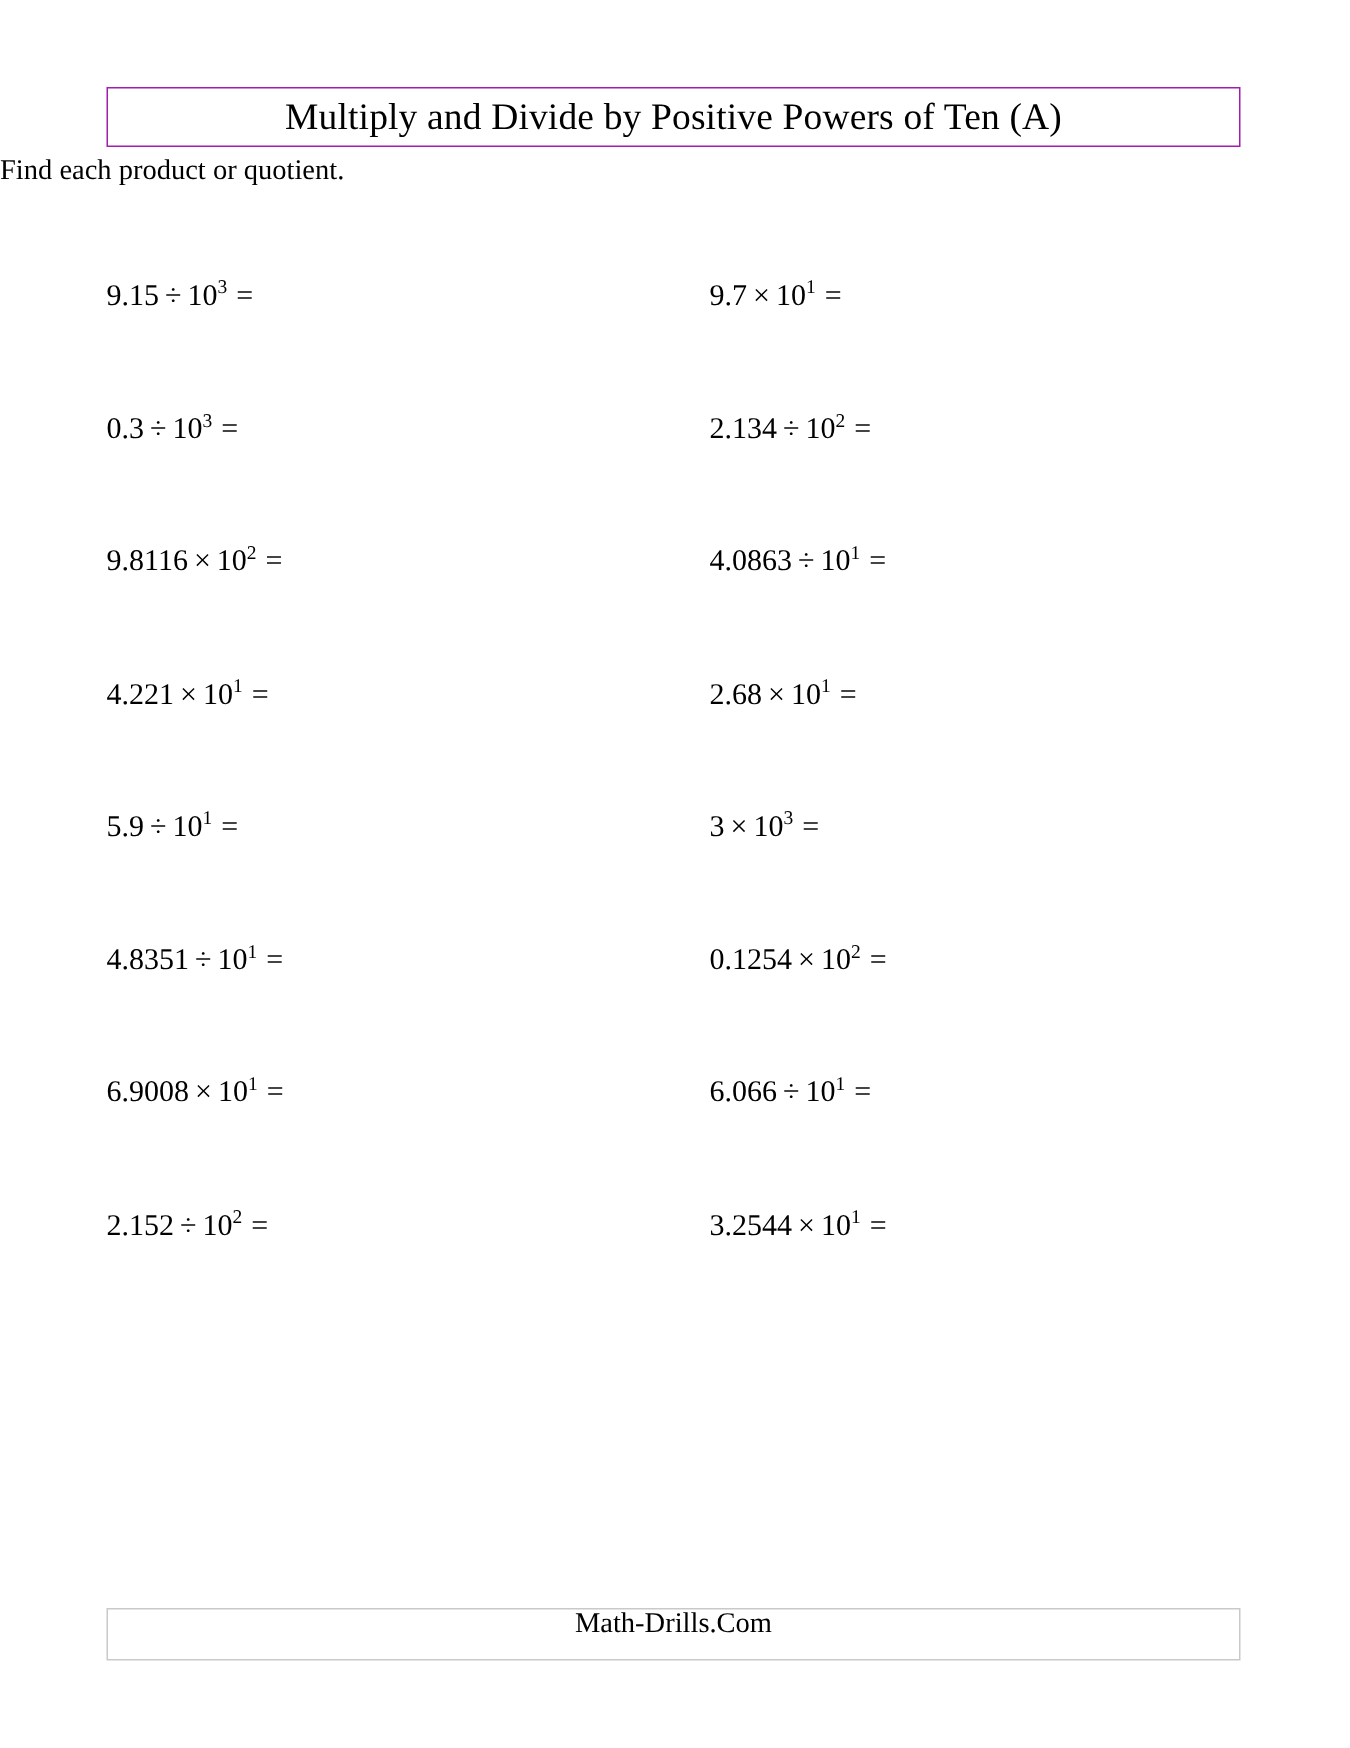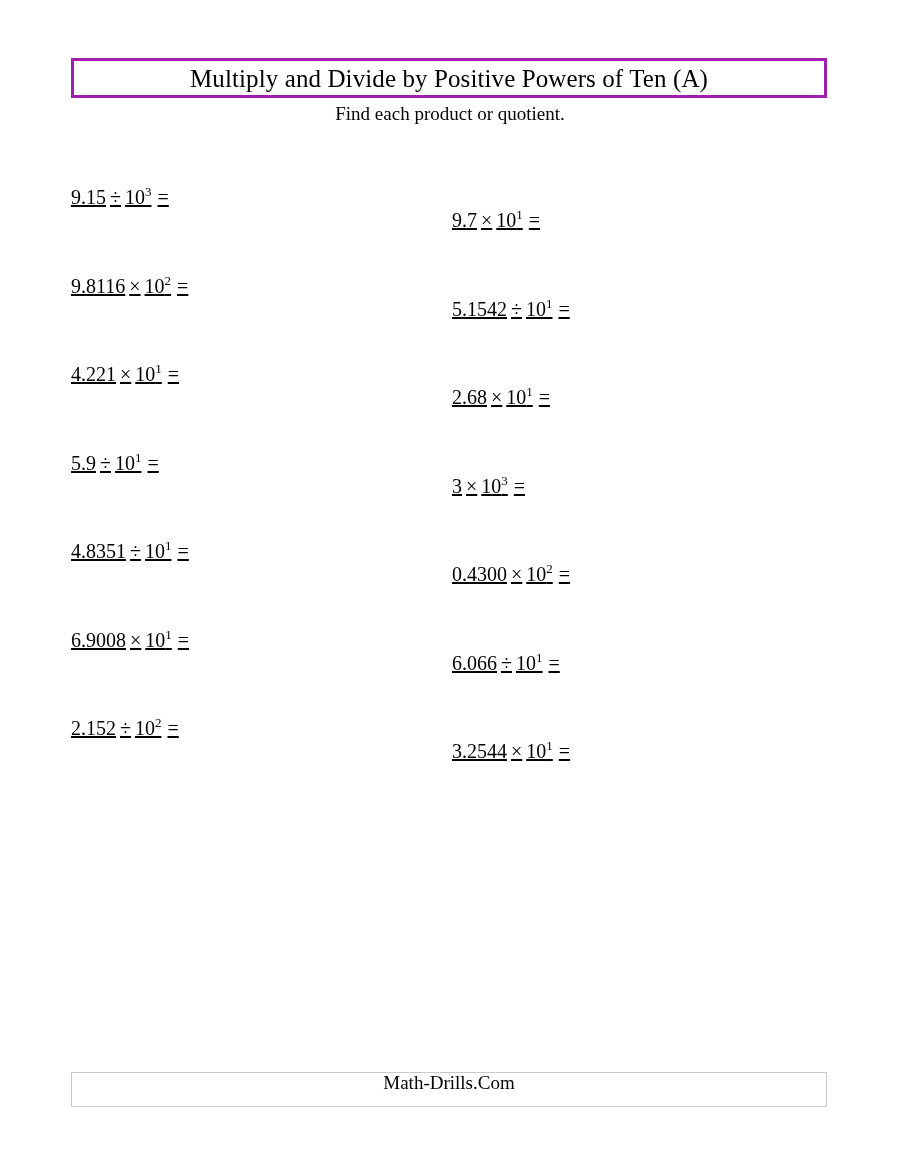--- a/index.html
+++ b/index.html
@@ -24,41 +24,40 @@
     height: 1165px;
   }
 
   
   .title-box {
     position: absolute;
     left: 71px;
     top: 58px;
     width: 756px;
     height: 40px;
-    border: 3px solid #a21caf;
+    border: 1px solid #a21caf;
     box-sizing: border-box;
     display: flex;
     align-items: center;
     justify-content: center;
   }
   .title-text {
     font-size: 25px;
     line-height: 1;
     font-weight: normal;
     letter-spacing: 0.1px;
     white-space: nowrap;
   }
 
   
   .subtitle {
     position: absolute;
     left: 0;
     top: 104px;
     width: 900px;
-    text-align: center;
     font-size: 19px;
     line-height: 1;
   }
 
   
   .problems {
     position: absolute;
     left: 0;
     top: 180px;
     width: 900px;
@@ -66,24 +65,23 @@
   .prob-row {
     position: relative;
     height: 88.5px;
   }
   .prob {
     position: absolute;
     top: 7px;
     font-size: 20px;
     line-height: 1;
     white-space: nowrap;
-    text-decoration: underline;
   }
   .prob.col-left  { left: 71px; }
-  .prob.col-right { left: 452px; margin-top: 23px; }
+  .prob.col-right { left: 473px; }
 
   .operand { }
   .op {
     padding: 0 4px;
   }
   .base { }
   .exp {
     font-size: 13px;
     vertical-align: super;
     line-height: 0;
@@ -121,34 +119,38 @@
   </div>
 
   <div class="subtitle">Find each product or quotient.</div>
 
   <div class="problems">
       <div class="prob-row">
         <div class="prob col-left"><span class="operand">9.15</span><span class="op">÷</span><span class="base">10</span><sup class="exp">3</sup><span class="eq">=</span></div>
         <div class="prob col-right"><span class="operand">9.7</span><span class="op">×</span><span class="base">10</span><sup class="exp">1</sup><span class="eq">=</span></div>
       </div>
       <div class="prob-row">
+        <div class="prob col-left"><span class="operand">0.3</span><span class="op">÷</span><span class="base">10</span><sup class="exp">3</sup><span class="eq">=</span></div>
+        <div class="prob col-right"><span class="operand">2.134</span><span class="op">÷</span><span class="base">10</span><sup class="exp">2</sup><span class="eq">=</span></div>
+      </div>
+      <div class="prob-row">
         <div class="prob col-left"><span class="operand">9.8116</span><span class="op">×</span><span class="base">10</span><sup class="exp">2</sup><span class="eq">=</span></div>
-        <div class="prob col-right"><span class="operand">5.1542</span><span class="op">÷</span><span class="base">10</span><sup class="exp">1</sup><span class="eq">=</span></div>
+        <div class="prob col-right"><span class="operand">4.0863</span><span class="op">÷</span><span class="base">10</span><sup class="exp">1</sup><span class="eq">=</span></div>
       </div>
       <div class="prob-row">
         <div class="prob col-left"><span class="operand">4.221</span><span class="op">×</span><span class="base">10</span><sup class="exp">1</sup><span class="eq">=</span></div>
         <div class="prob col-right"><span class="operand">2.68</span><span class="op">×</span><span class="base">10</span><sup class="exp">1</sup><span class="eq">=</span></div>
       </div>
       <div class="prob-row">
         <div class="prob col-left"><span class="operand">5.9</span><span class="op">÷</span><span class="base">10</span><sup class="exp">1</sup><span class="eq">=</span></div>
         <div class="prob col-right"><span class="operand">3</span><span class="op">×</span><span class="base">10</span><sup class="exp">3</sup><span class="eq">=</span></div>
       </div>
       <div class="prob-row">
         <div class="prob col-left"><span class="operand">4.8351</span><span class="op">÷</span><span class="base">10</span><sup class="exp">1</sup><span class="eq">=</span></div>
-        <div class="prob col-right"><span class="operand">0.4300</span><span class="op">×</span><span class="base">10</span><sup class="exp">2</sup><span class="eq">=</span></div>
+        <div class="prob col-right"><span class="operand">0.1254</span><span class="op">×</span><span class="base">10</span><sup class="exp">2</sup><span class="eq">=</span></div>
       </div>
       <div class="prob-row">
         <div class="prob col-left"><span class="operand">6.9008</span><span class="op">×</span><span class="base">10</span><sup class="exp">1</sup><span class="eq">=</span></div>
         <div class="prob col-right"><span class="operand">6.066</span><span class="op">÷</span><span class="base">10</span><sup class="exp">1</sup><span class="eq">=</span></div>
       </div>
       <div class="prob-row">
         <div class="prob col-left"><span class="operand">2.152</span><span class="op">÷</span><span class="base">10</span><sup class="exp">2</sup><span class="eq">=</span></div>
         <div class="prob col-right"><span class="operand">3.2544</span><span class="op">×</span><span class="base">10</span><sup class="exp">1</sup><span class="eq">=</span></div>
       </div>
     </div>

